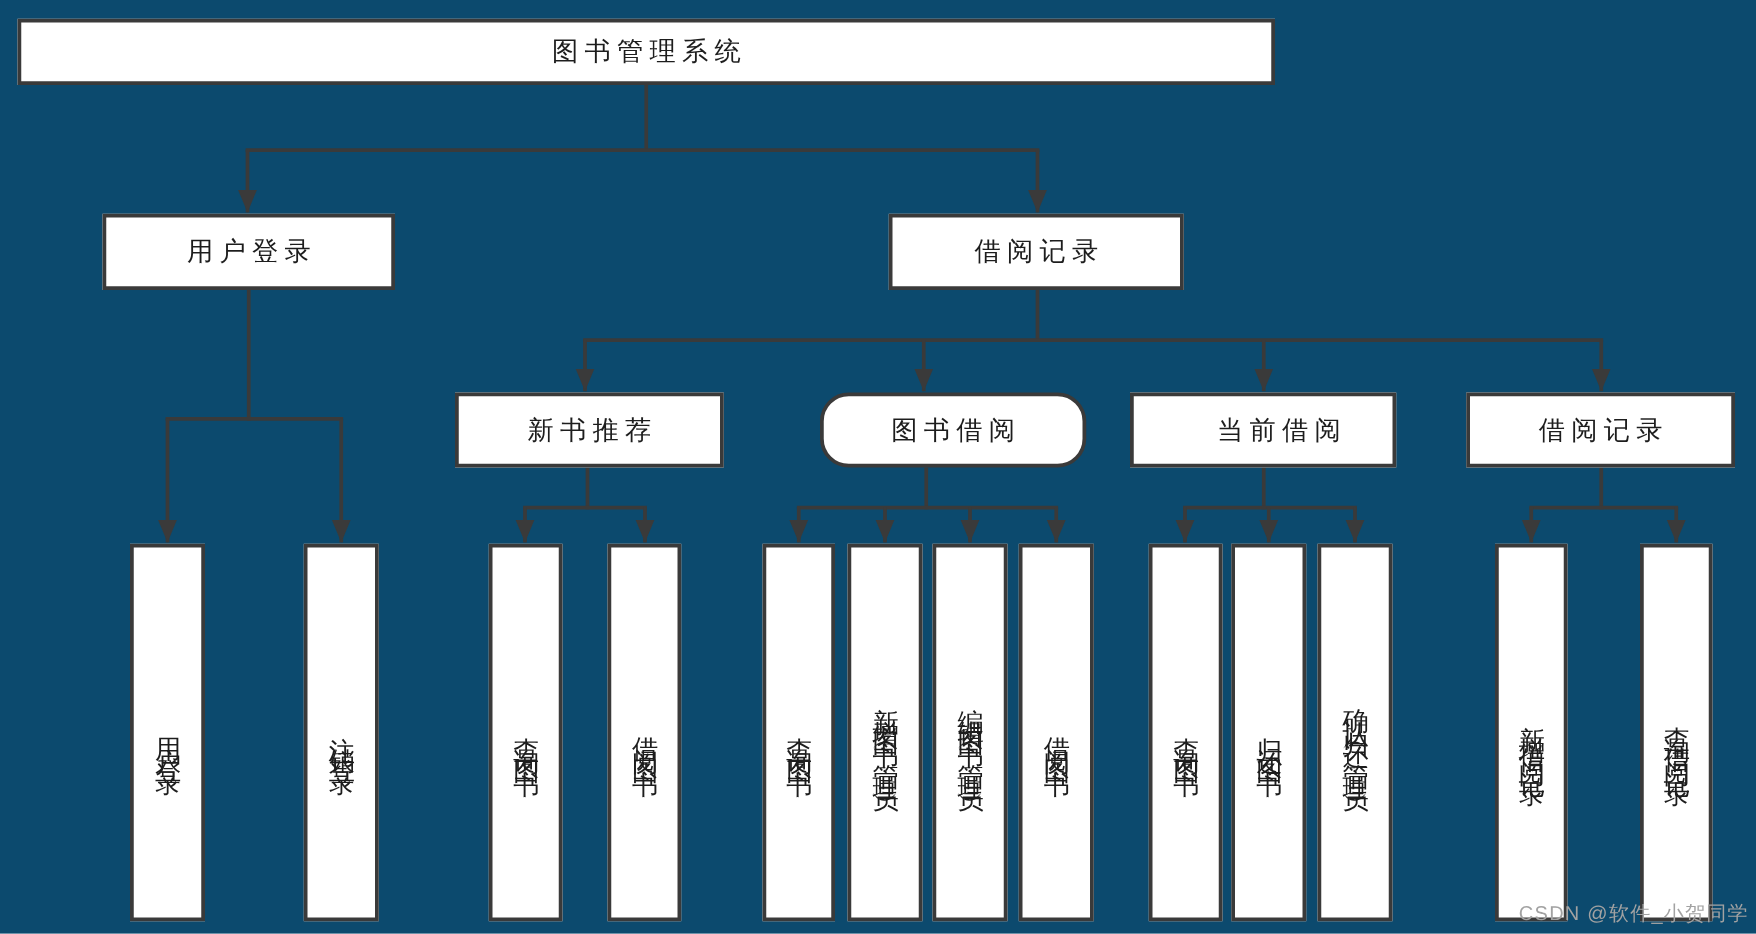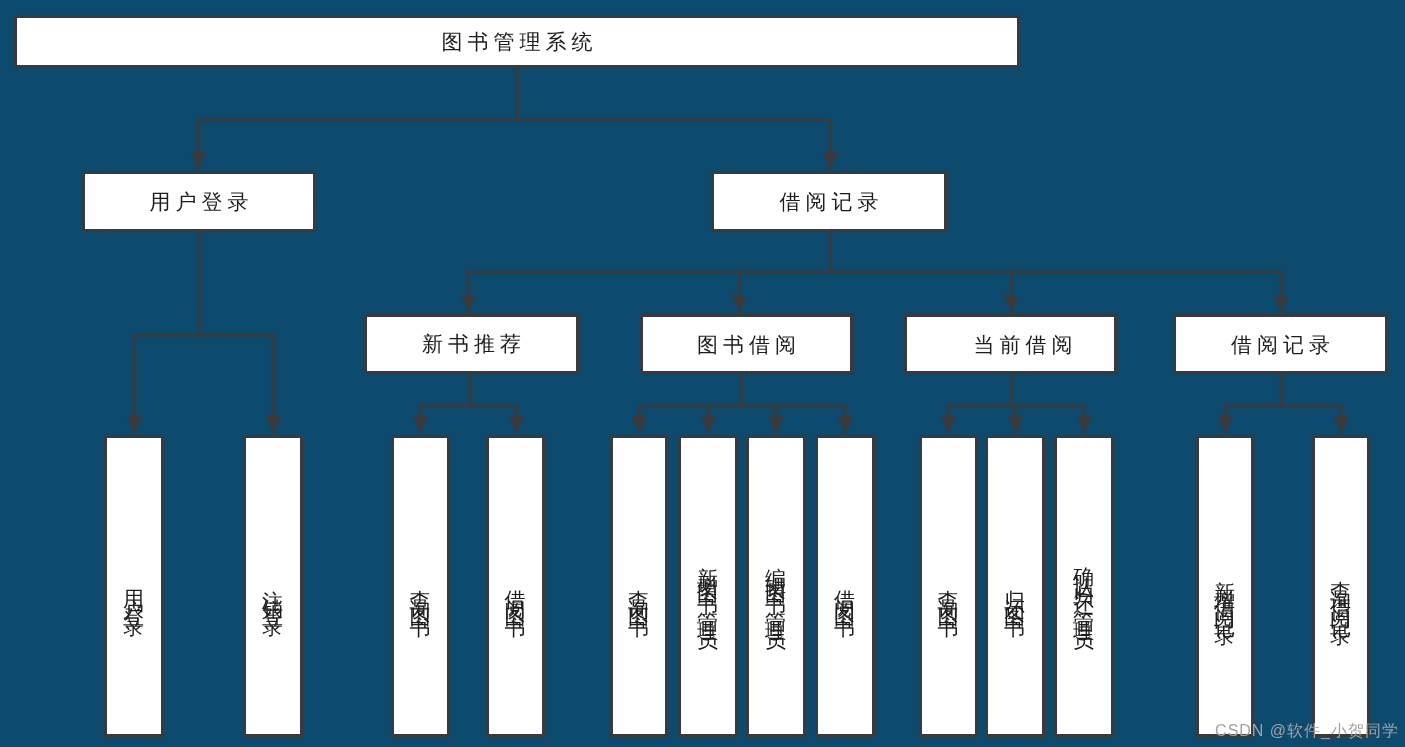--- a/index.html
+++ b/index.html
@@ -106,21 +106,21 @@
       <line x1="1341" y1="406" x2="1341" y2="434" marker-end="url(#arw)"></line>
     </g>
   </svg>
 
   <div class="box h" style="left:14px; top:15px; width:1006px; height:53px;">图书管理系统</div>
 
   <div class="box h" style="left:82px; top:171px; width:234px; height:61px;">用户登录</div>
   <div class="box h" style="left:711px; top:171px; width:236px; height:61px;">借阅记录</div>
 
   <div class="box h" style="left:364px; top:314px; width:215px; height:60px;font-family:Liberation Serif, serif;">新书推荐</div>
-  <div class="box h" style="left:640px; top:314px; width:213px; height:60px;">图书借阅</div>
+  <div class="box h" style="left:656px; top:314px; width:213px; height:60px;border-radius:23px;">图书借阅</div>
   <div class="box h" style="left:904px; top:314px; width:213px; height:60px;padding-left:30px;">当前借阅</div>
   <div class="box h" style="left:1173px; top:314px; width:215px; height:60px;">借阅记录</div>
 
   <div class="box v" style="left:104px; top:435px; width:60px; height:302px;">用户登录</div>
   <div class="box v" style="left:243px; top:435px; width:60px; height:302px;">注销登录</div>
 
   <div class="box v" style="left:391px; top:435px; width:59px; height:302px;">查询图书</div>
   <div class="box v" style="left:486px; top:435px; width:59px; height:302px;">借阅图书</div>
 
   <div class="box v" style="left:610px; top:435px; width:58px; height:302px;">查询图书</div>

